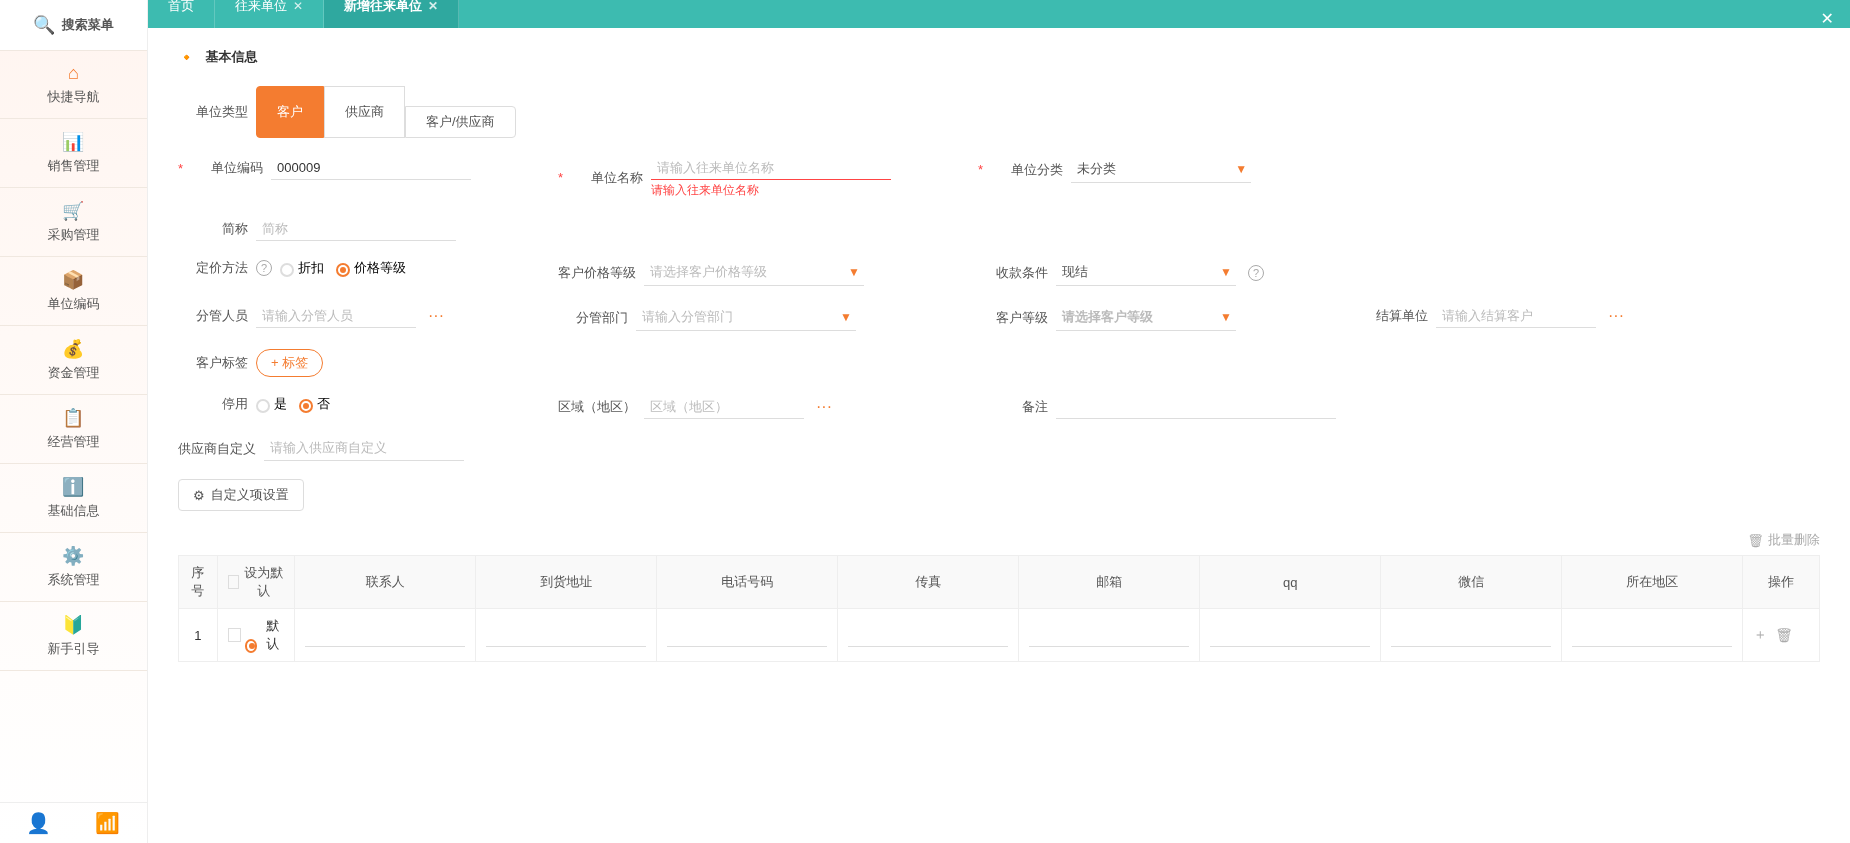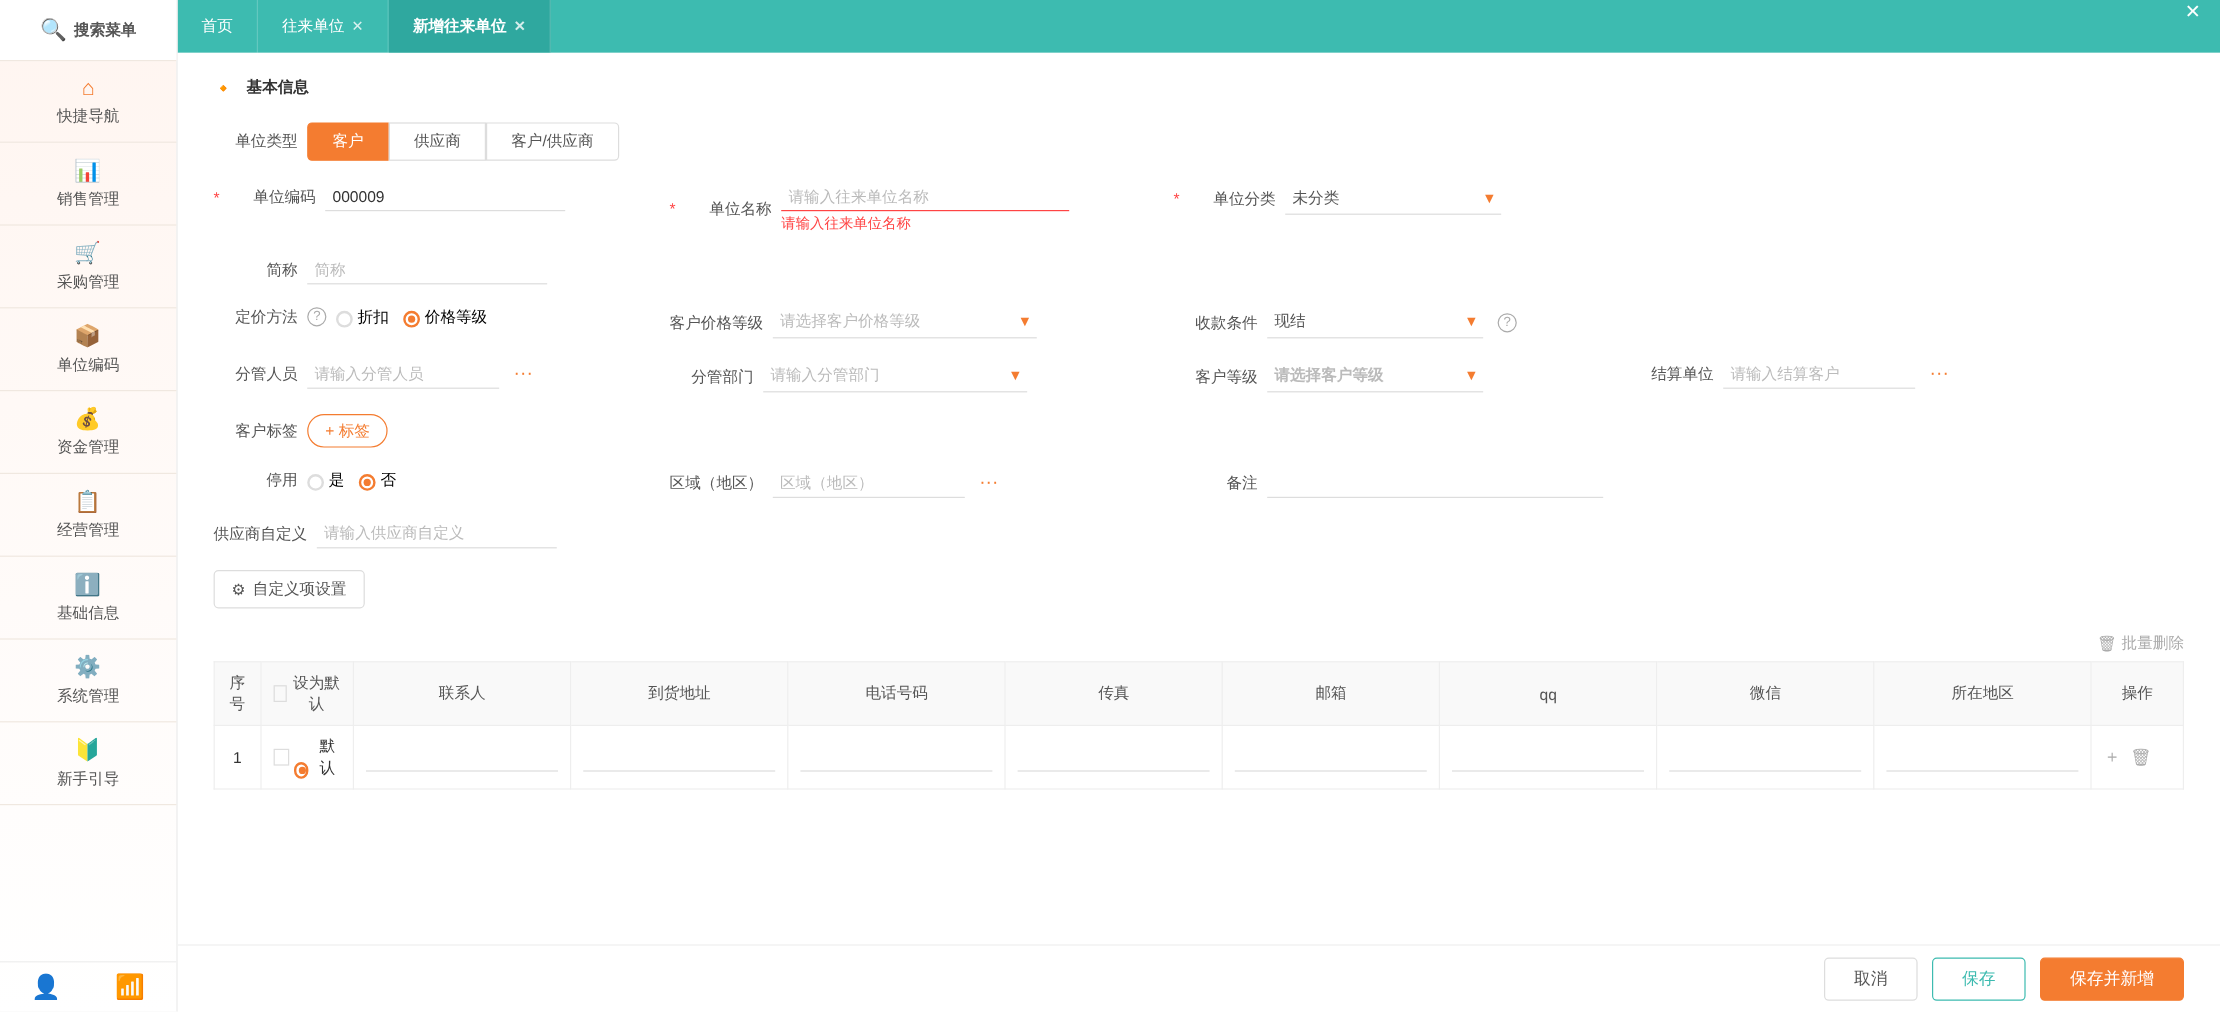--- a/index.html
+++ b/index.html
@@ -47,23 +47,23 @@
     .main-area {
       flex: 1;
       display: flex;
       flex-direction: column;
       overflow: hidden;
     }
 
     
     .tab-bar {
       display: flex;
-      align-items: flex-start;
+      align-items: flex-end;
       background: #3dbbb0;
-      height: 44px;
+      height: 28px;
       padding: 0 0;
       flex-shrink: 0;
     }
     .tab {
       display: flex;
       align-items: center;
       padding: 0 20px;
       height: 44px;
       color: #fff;
       cursor: pointer;
@@ -158,21 +158,21 @@
       cursor: pointer;
       font-size: 13px;
       color: #555;
     }
     .type-btn.active {
       background: #f47c30;
       color: #fff;
       border-color: #f47c30;
     }
     .type-btn:first-child { border-radius: 4px 0 0 4px; }
-    .type-btn:last-child { border-radius: 0 4px 4px 0; }
+    .type-btn:last-child { border-radius: 0 4px 4px 0; margin-top: 20px; }
 
     
     .radio-group { display: flex; align-items: center; gap: 12px; }
     .radio-item { display: flex; align-items: flex-end; gap: 4px; cursor: pointer; }
     .radio-circle {
       width: 14px; height: 14px; border-radius: 50%;
       border: 2px solid #ddd; display: inline-block;
       position: relative;
     }
     .radio-circle.checked {
@@ -598,18 +598,13 @@
                 <span class="row-action-btn">🗑</span>
                 <span style="width:8px;display:inline-block;"></span>
               </div>
             </td>
           </tr>
         </tbody>
       </table>
     </div>
   </div>
 
-  <div class="bottom-bar">
-    <button class="btn-cancel">取消</button>
-    <button class="btn-save">保存</button>
-    <button class="btn-save-new">保存并新增</button>
-  </div>
 </div>
 
 </body></html>

